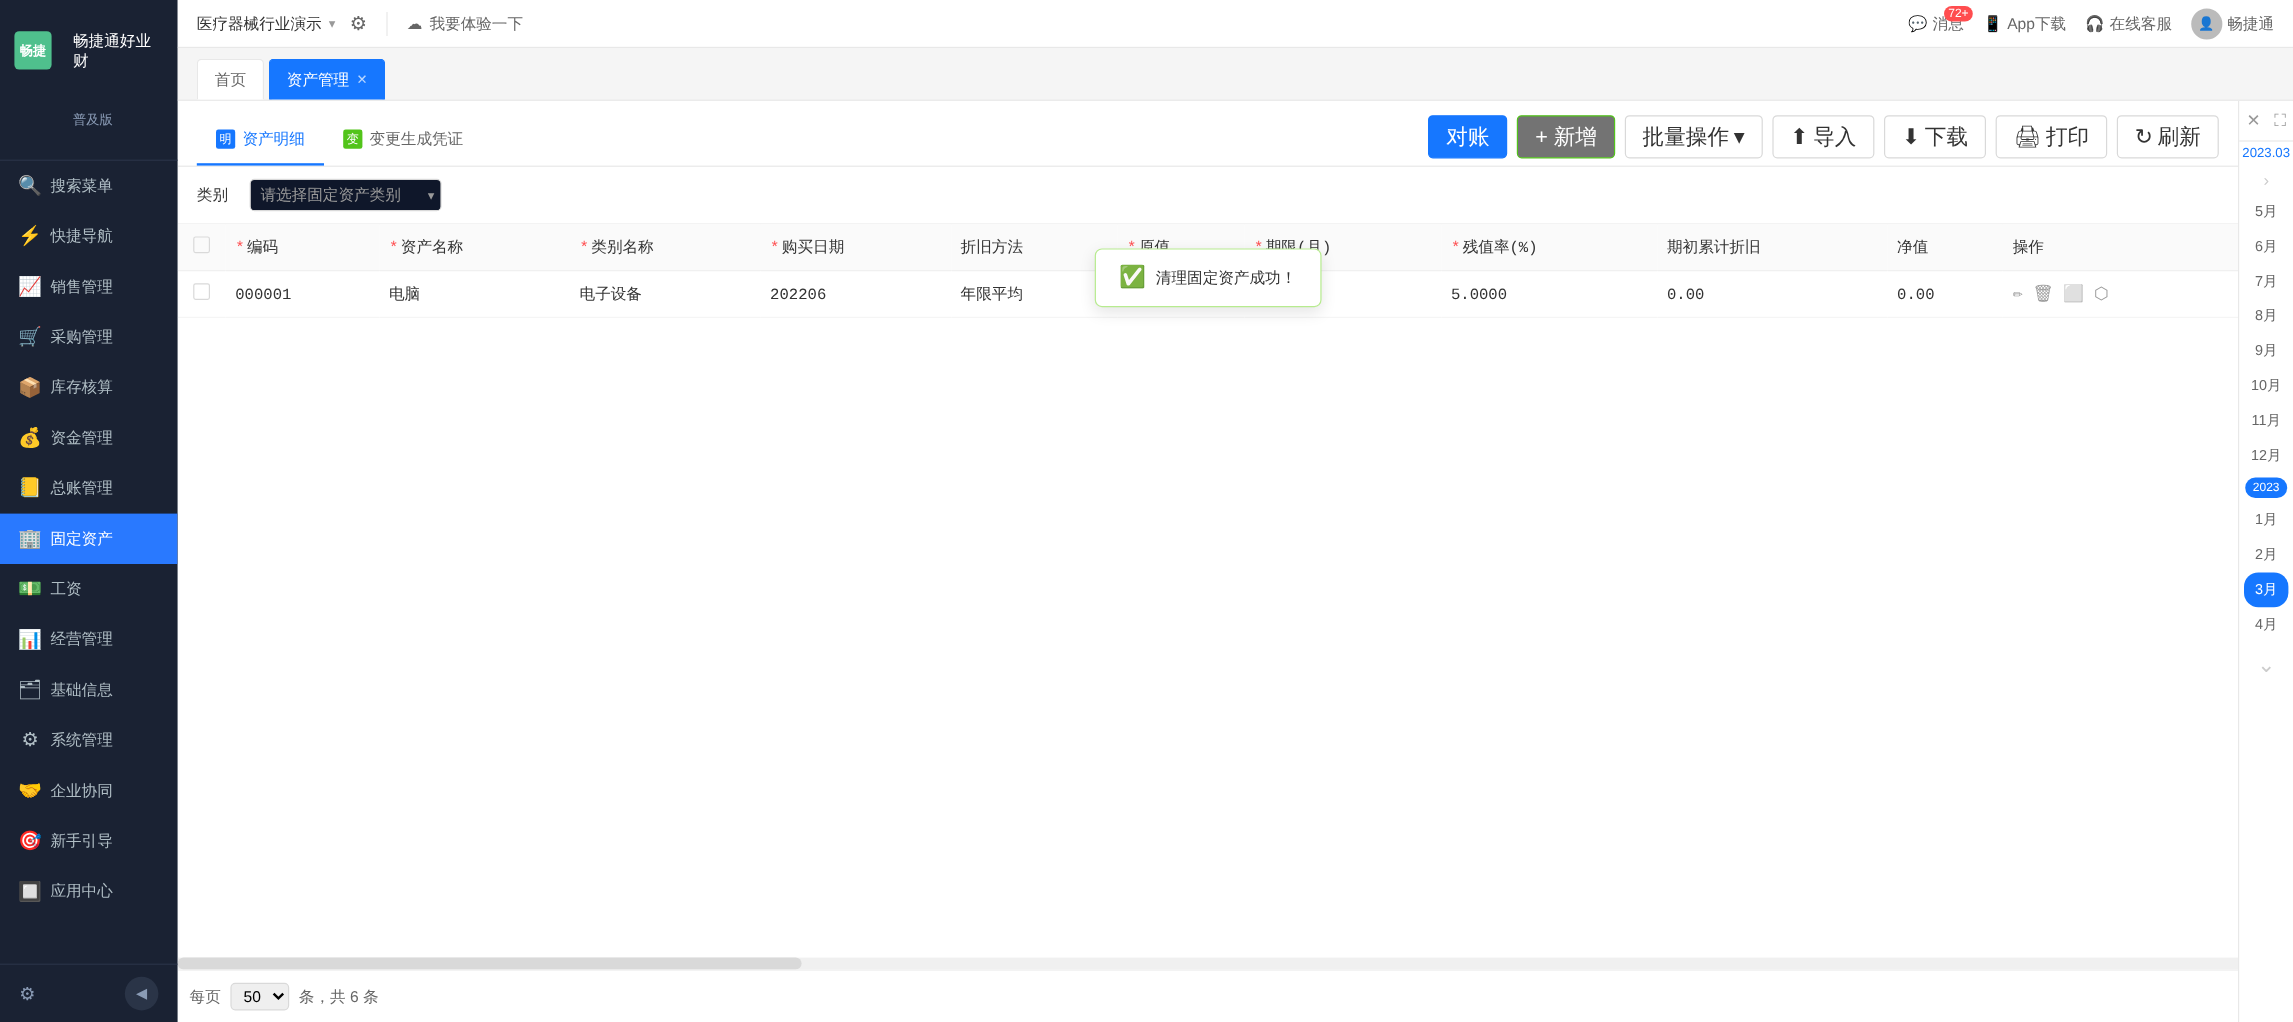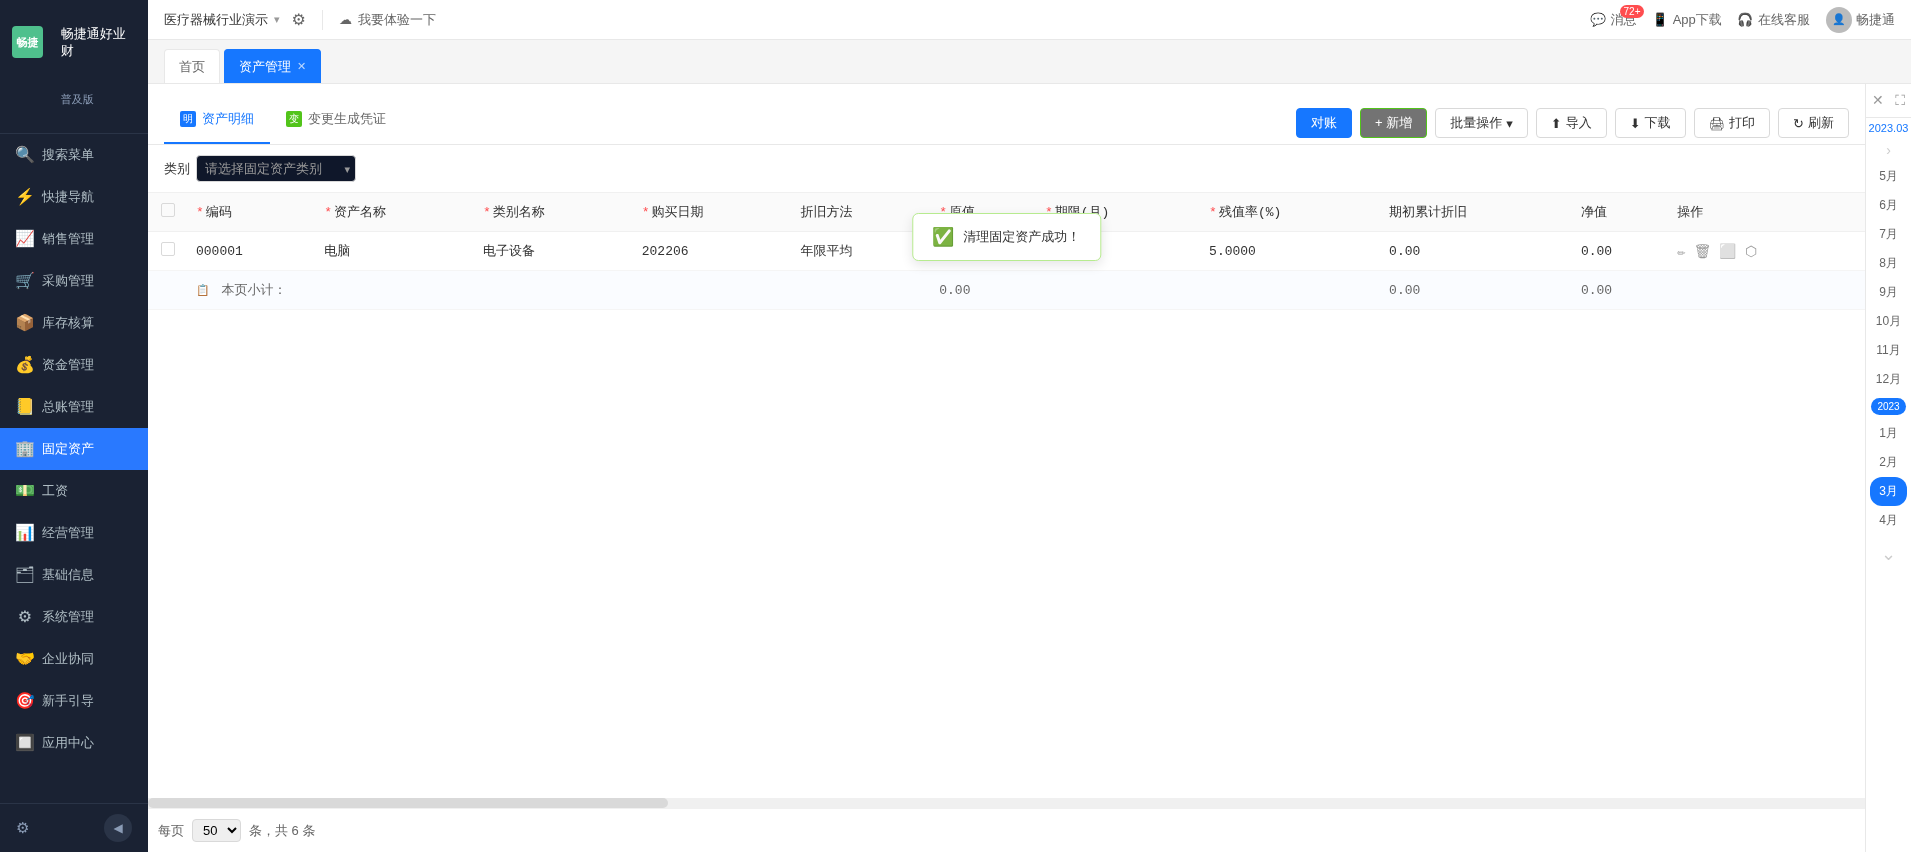--- a/index.html
+++ b/index.html
@@ -51,22 +51,22 @@
     .content-main { flex: 1; overflow: hidden; background: #fff; display: flex; flex-direction: column; }
 
     
     .subtabs { display: flex; padding: 12px 16px 0; border-bottom: 1px solid #e8e8e8; gap: 0; flex-shrink: 0; }
     .subtab { padding: 8px 16px; cursor: pointer; font-size: 13px; display: flex; align-items: center; gap: 6px; border-bottom: 2px solid transparent; color: #666; }
     .subtab.active { color: #1677ff; border-bottom-color: #1677ff; }
     .subtab-icon { width: 16px; height: 16px; background: #1677ff; border-radius: 2px; display: flex; align-items: center; justify-content: center; color: white; font-size: 10px; }
     .subtab-icon2 { width: 16px; height: 16px; background: #52c41a; border-radius: 2px; display: flex; align-items: center; justify-content: center; color: white; font-size: 10px; }
 
     
-    .toolbar { display: flex; align-items: center; padding: 10px 16px; gap: 6px; border-bottom: 1px solid #f0f0f0; flex-shrink: 0; }
-    .btn { padding: 5px 14px; border-radius: 4px; border: 1px solid #d9d9d9; background: #fff; cursor: pointer; font-size: 13px; display: flex; align-items: center; gap: 4px; color: #333; margin-top: 12px; }
+    .toolbar { display: flex; align-items: center; padding: 10px 16px; gap: 18px; border-bottom: 1px solid #f0f0f0; flex-shrink: 0; }
+    .btn { padding: 5px 14px; border-radius: 4px; border: 1px solid #d9d9d9; background: #fff; cursor: pointer; font-size: 18px; display: flex; align-items: center; gap: 4px; color: #333; }
     .btn-primary { background: #1677ff; color: #fff; border-color: #1677ff; }
     .btn-success { background: #737373; color: #fff; border-color: #52c41a; }
     .select-label { color: #333; font-size: 13px; }
     .select-container { position: relative; display: inline-block; }
     .select-container::after { content: '▾'; position: absolute; right: 6px; top: 50%; transform: translateY(-50%); color: #999; font-size: 11px; pointer-events: none; }
     .filter-select { border: 1px solid #d9d9d9; border-radius: 4px; padding: 5px 30px 5px 8px; background: #0f172a; font-size: 13px; color: #999; appearance: none; cursor: pointer; min-width: 160px; }
 
     
     .table-wrapper { flex: 1; overflow: auto; padding: 0; font-family: Liberation Mono, monospace; }
     table { width: 100%; border-collapse: collapse; font-size: 13px; }
@@ -310,33 +310,20 @@
               <td>0.00</td>
               <td>
                 <div class="action-icons">
                   <span class="action-icon">✏</span>
                   <span class="action-icon">🗑</span>
                   <span class="action-icon">⬜</span>
                   <span class="action-icon">⬡</span>
                 </div>
               </td>
             </tr>
-            <tr class="subtotal-row">
-              <td></td>
-              <td colspan="5">
-                <span style="color:#1677ff; font-size:11px; margin-right:4px;">📋</span>
-                <span>本页小计：</span>
-              </td>
-              <td>0.00</td>
-              <td></td>
-              <td></td>
-              <td>0.00</td>
-              <td>0.00</td>
-              <td></td>
-            </tr>
           </tbody>
         </table>
 
         <div class="toast" style="top: 20px; left: 50%; transform: translateX(-50%);">
           <span class="toast-icon">✅</span>
           <span>清理固定资产成功！</span>
         </div>
       </div>
 
       <div class="h-scrollbar">

